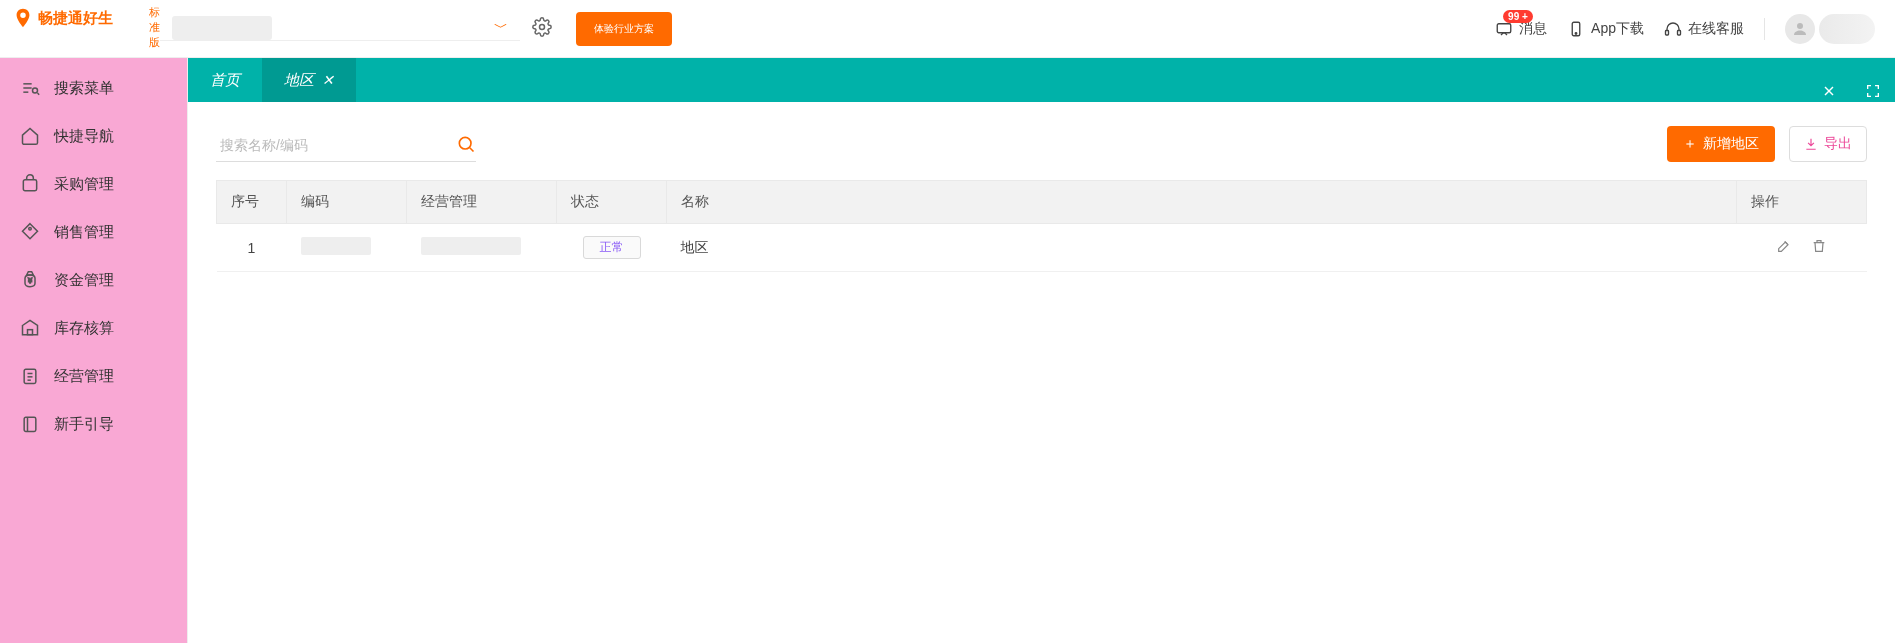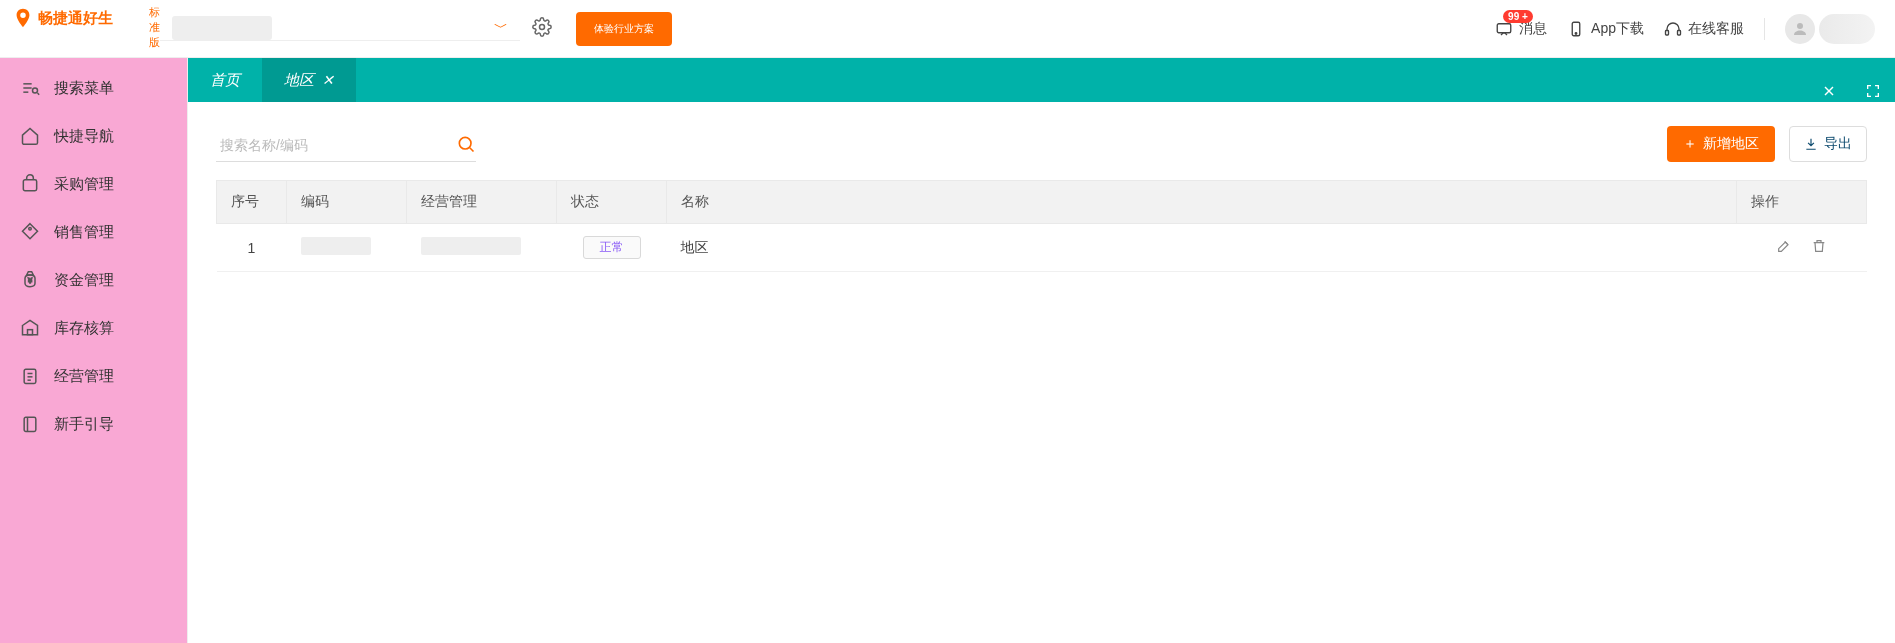--- a/index.html
+++ b/index.html
@@ -50,21 +50,21 @@
 .tabbar-icon svg { width: 16px; height: 16px; }
 
 .content { padding: 24px 28px; flex: 1; }
 .toolbar { display: flex; align-items: flex-end; margin-bottom: 18px; }
 .search-wrap { display: flex; align-items: center; border-bottom: 1px solid #ddd; width: 260px; }
 .search-input { border: none; outline: none; padding: 8px 4px; flex: 1; font-size: 14px; color: #333; }
 .search-input::placeholder { color: #bbb; }
 .search-icon { color: #ff6a00; cursor: pointer; }
 .toolbar-spacer { flex: 1; }
 .btn-primary { background: #ff6a00; color: #fff; border: none; padding: 9px 16px; border-radius: 4px; cursor: pointer; display: flex; align-items: center; gap: 6px; font-size: 14px; }
-.btn-ghost { background: #fff; border: 1px solid #ddd; color: #0c4a6e; padding: 8px 14px; border-radius: 4px; margin-left: 14px; cursor: pointer; display: flex; align-items: center; gap: 6px; font-size: 14px; }
+.btn-ghost { background: #fff; border: 1px solid #ddd; color: #ec4899; padding: 8px 14px; border-radius: 4px; margin-left: 14px; cursor: pointer; display: flex; align-items: center; gap: 6px; font-size: 14px; }
 
 
 .tbl { width: 100%; border-collapse: collapse; }
 .tbl th { background: #f2f2f2; text-align: left; padding: 12px 14px; font-weight: 500; color: #555; border: 1px solid #e9e9e9; font-size: 14px; }
 .tbl td { padding: 12px 14px; border-bottom: 1px solid #f0f0f0; color: #444; font-size: 14px; }
 .th-seq { width: 70px; text-align: center; }
 .th-code { width: 120px; }
 .th-parent { width: 150px; }
 .th-status { width: 110px; text-align: center; }
 .th-ops { width: 130px; text-align: center; }

